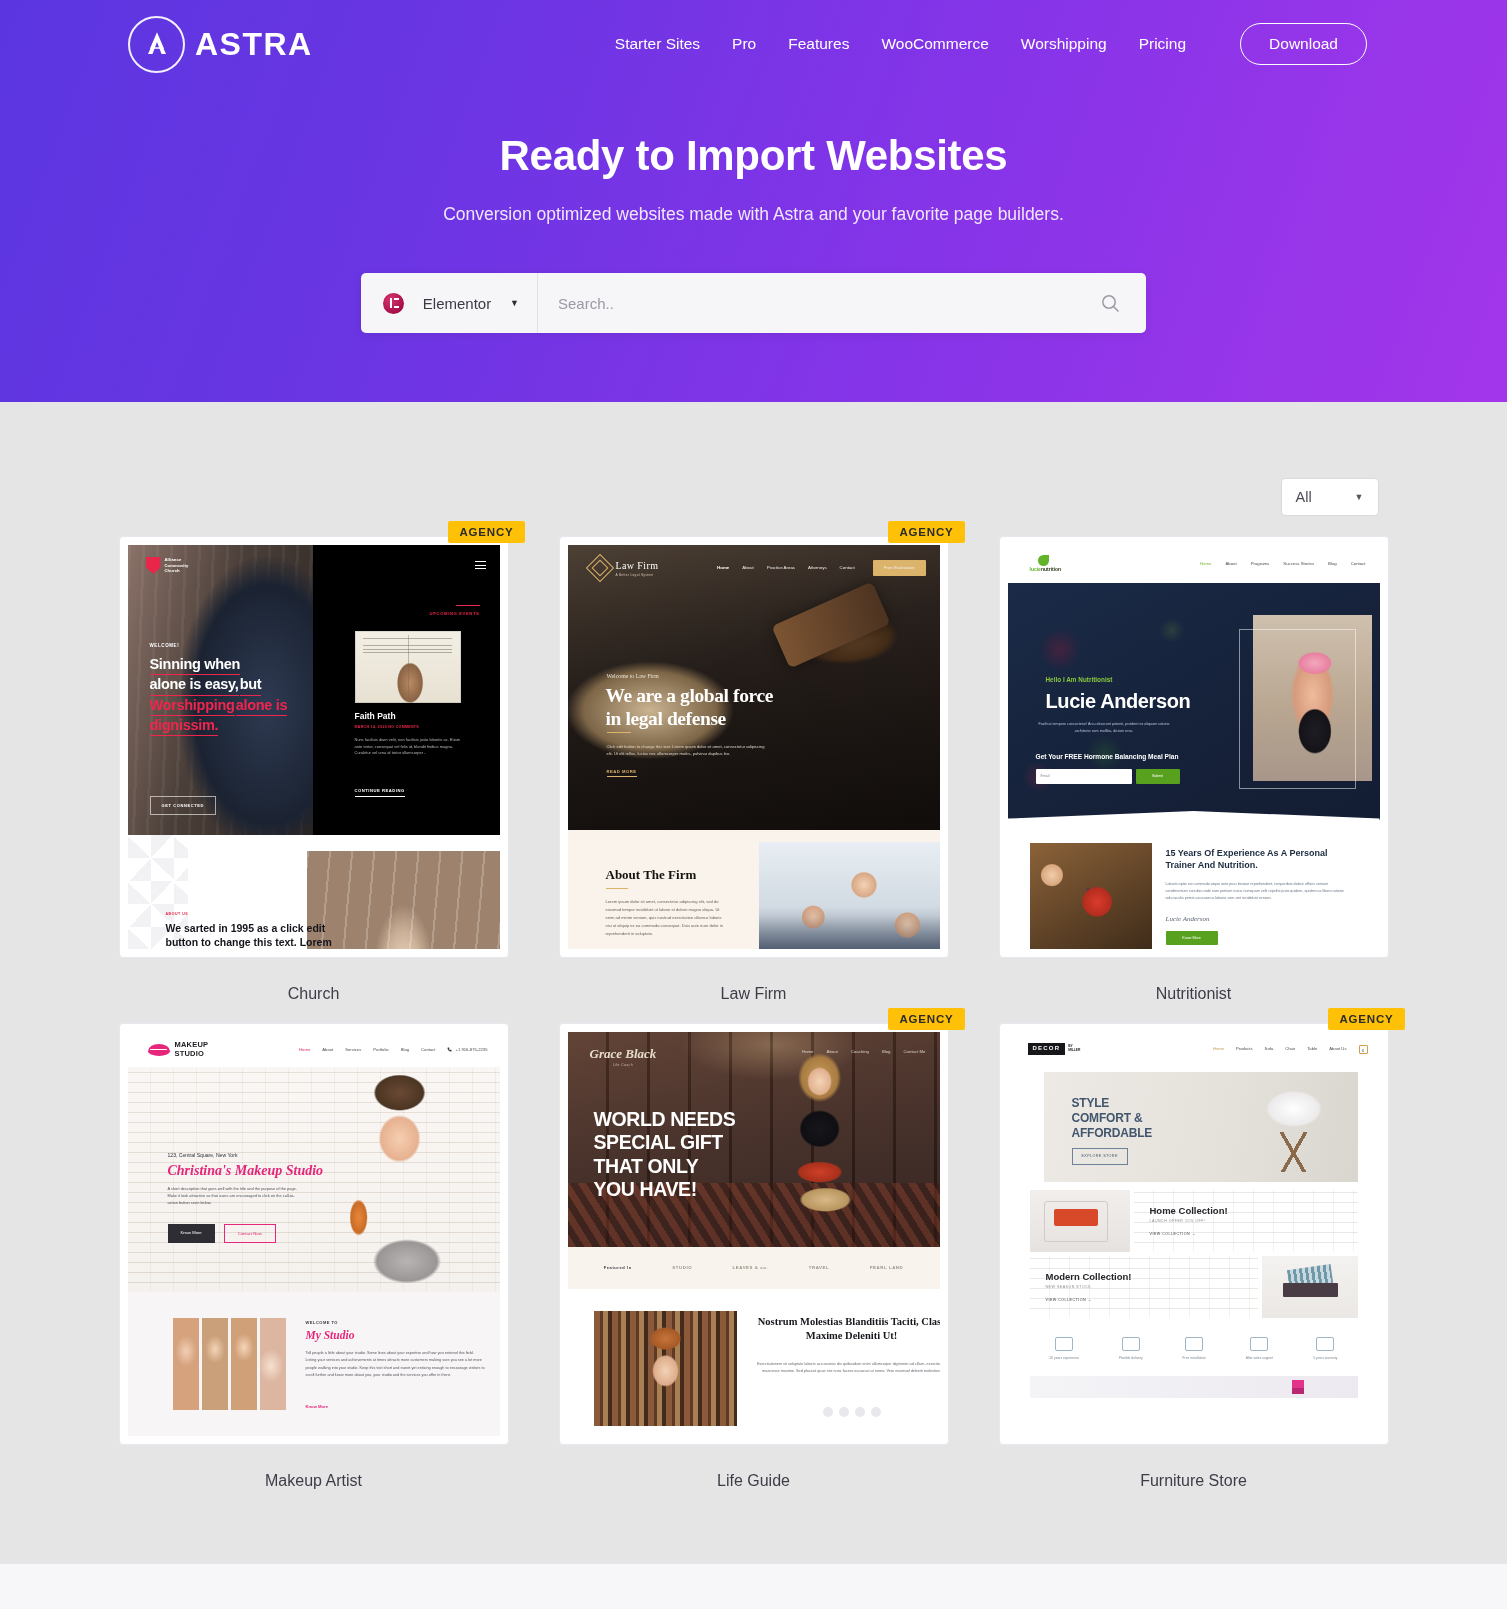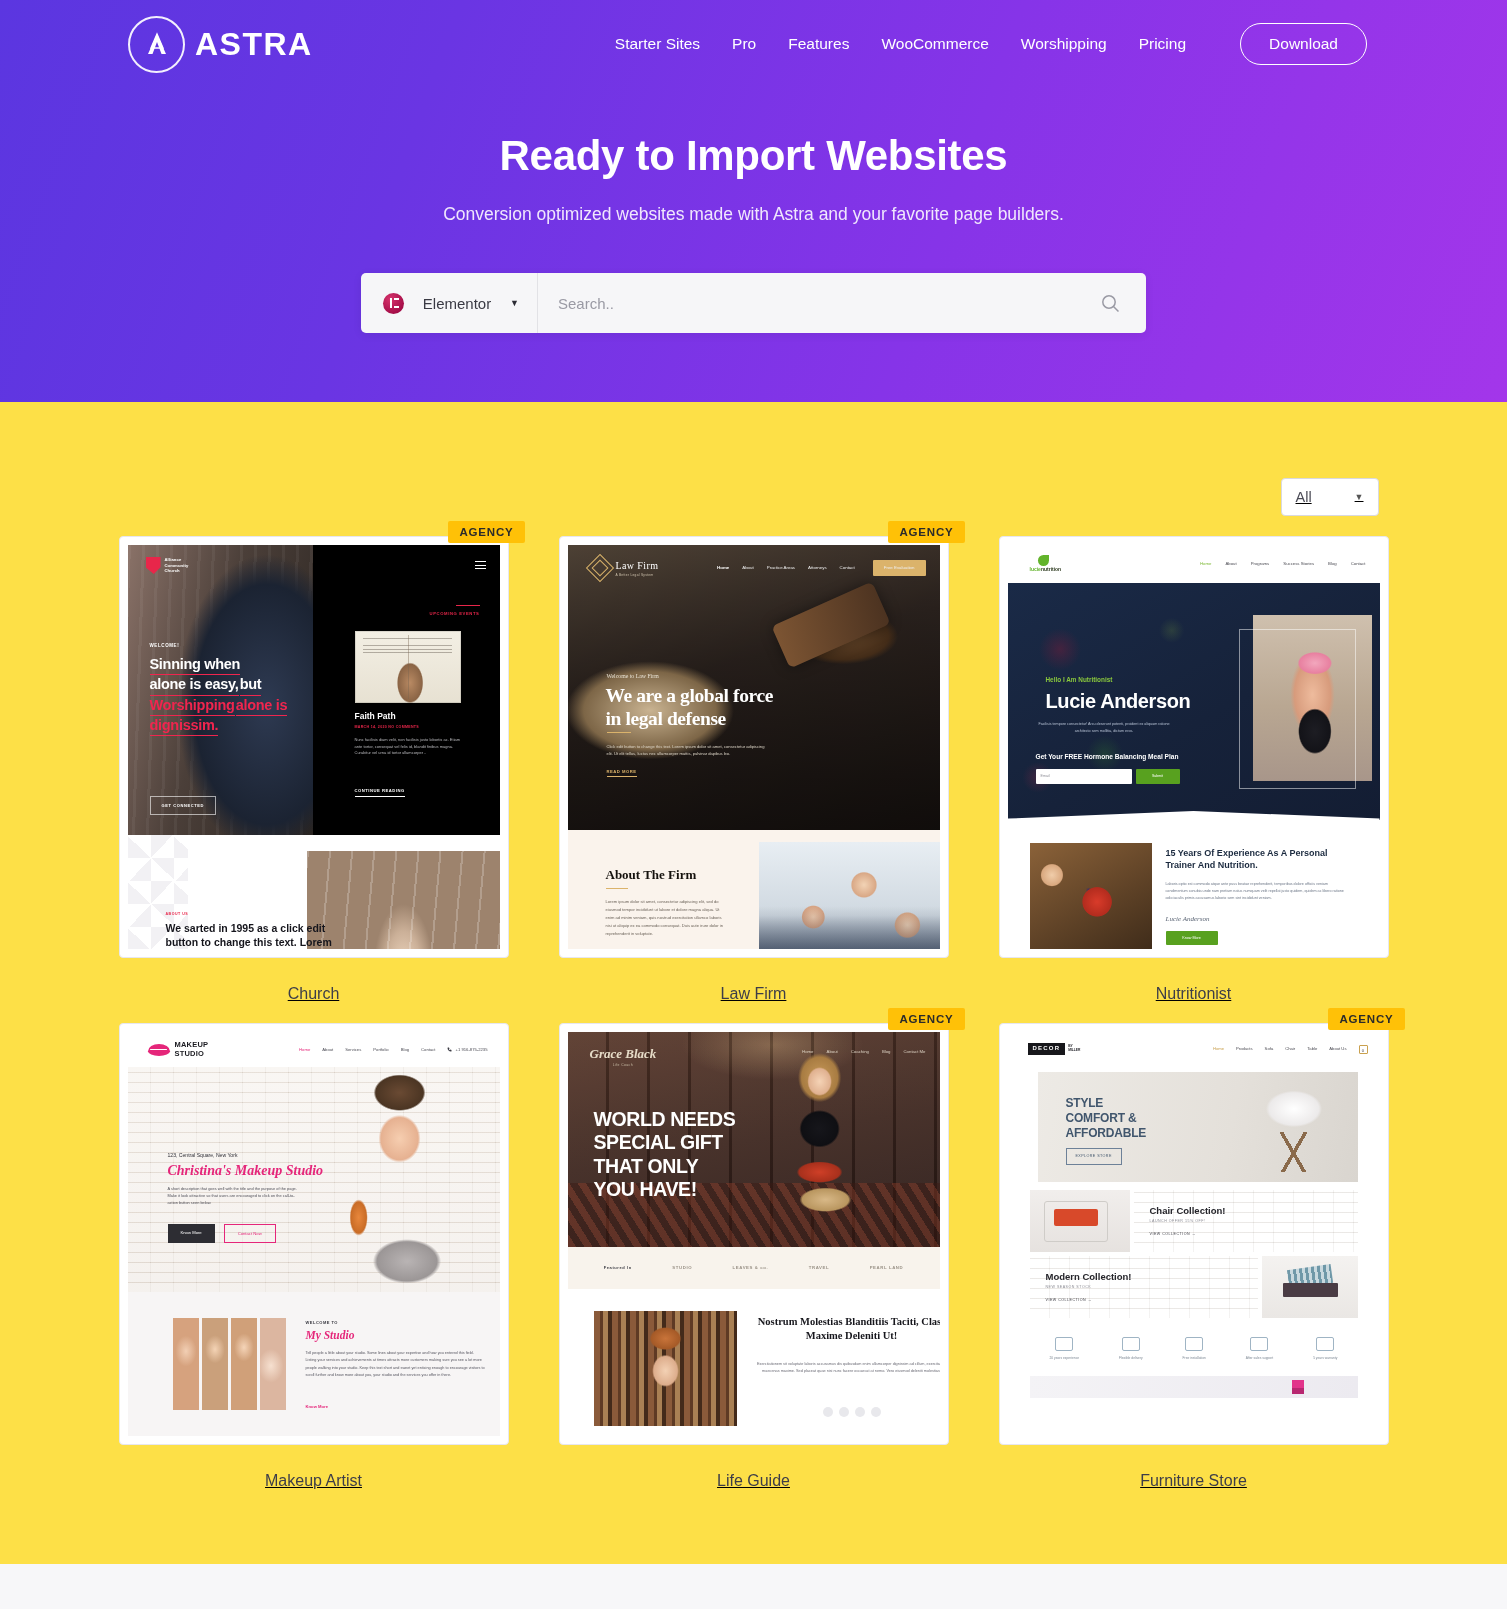--- a/index.html
+++ b/index.html
@@ -96,22 +96,21 @@
   }
   .search-input::placeholder { color: #9a9aa4; }
   .search-icon-btn {
     background: transparent; border: 0; cursor: pointer;
     padding: 0 26px 0 0; display: flex; align-items: center;
   }
 
   
   .gallery {
     padding: 0 0 74px 0;
-    background: #fde047;
-    text-decoration: underline;
+    background: #e5e5e5;
   }
   .filter-row {
     width: 1250px; margin: 0 auto; padding-top: 76px;
     display: flex; justify-content: flex-end;
   }
   .filter-select {
     width: 98px; height: 38px;
     border: 1px solid #d9d9e0; border-radius: 4px;
     background: #fff;
     display: flex; align-items: center; justify-content: space-between;
@@ -367,21 +366,21 @@
   .lg-soc i { width:10px; height:10px; border-radius:50%; background:#e8e8ec; display:block;}
 
   
   .fu-nav { position:absolute; left:0; right:0; top:0; height:34px; background:#fff; display:flex; align-items:center; padding:0 12px 0 20px;}
   .fu-logo { background:#17171b; color:#fff; font-size:6px; font-weight:800; letter-spacing:1.2px; padding:2px 5px;}
   .fu-logo2 { font-size:3.3px; color:#2a2a30; font-weight:700; line-height:1.2; margin-left:3px;}
   .fu-menu { margin-left:auto; display:flex; align-items:center; gap:12px;}
   .fu-menu span { font-size:4.2px; color:#4a4a52;}
   .fu-menu span.act { color:#caa14f;}
   .fu-cart { width:9px; height:9px; border:1px solid #caa14f; border-radius:1px; font-size:3px; color:#caa14f; text-align:center; line-height:9px;}
-  .fu-hero { position:absolute; left:30px; right:22px; top:40px; height:110px;
+  .fu-hero { position:absolute; left:36px; right:22px; top:40px; height:110px;
     background: linear-gradient(100deg,#edeae5 0%, #e4e0da 60%, #d9d5cf 100%); overflow:hidden;}
   .fu-chair { position:absolute; right:18px; top:10px; width:92px; height:96px;
     background:
       radial-gradient(ellipse 40px 26px at 50% 28%, #ffffff 0%, #eceaea 62%, transparent 70%),
       linear-gradient(180deg, transparent 52%, rgba(120,90,60,.0) 52%);}
   .fu-chair::after { content:""; position:absolute; left:26%; top:52%; width:48%; height:42%;
     background:
       linear-gradient(60deg, transparent 46%, #8a6a4b 46% 52%, transparent 52%),
       linear-gradient(-60deg, transparent 46%, #8a6a4b 46% 52%, transparent 52%);}
   .fu-ht { position:absolute; left:28px; top:24px; color:#41566d; font-size:12px; font-weight:800; line-height:1.24; letter-spacing:-.2px;}
@@ -743,21 +742,21 @@
               <div class="fu-ht">
                 <span>STYLE</span><br>
                 <span>COMFORT &amp;</span><br>
                 <span>AFFORDABLE</span>
               </div>
               <div class="fu-hb">EXPLORE STORE</div>
             </div>
             <div class="fu-r1">
               <div class="fu-rocker"></div>
               <div class="fu-chaircol">
-                <div class="fu-ct">Chair Collection!</div>
+                <div class="fu-ct">Home Collection!</div>
                 <div class="fu-cs">LAUNCH OFFER 15% OFF!</div>
                 <div class="fu-cv"><span>VIEW COLLECTION</span> →</div>
               </div>
             </div>
             <div class="fu-r2">
               <div class="fu-modern">
                 <div class="fu-ct">Modern Collection!</div>
                 <div class="fu-cs">NEW SEASON STOCK</div>
                 <div class="fu-cv"><span>VIEW COLLECTION</span> →</div>
               </div>

